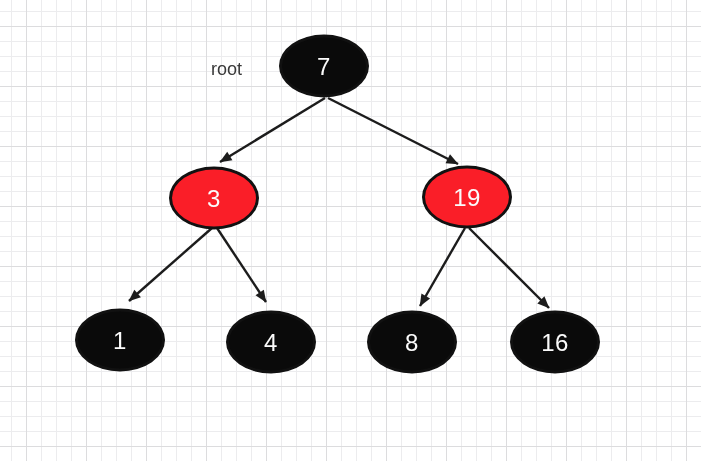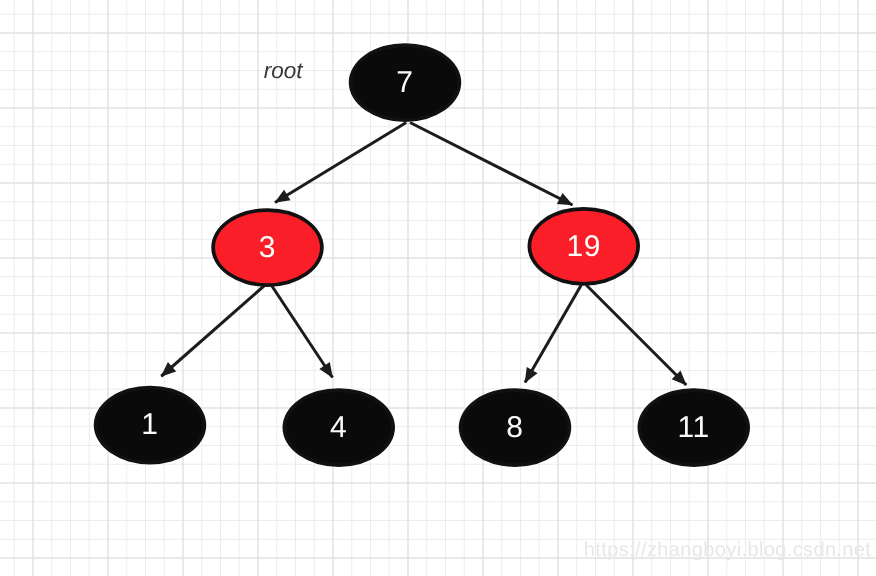--- a/index.html
+++ b/index.html
@@ -55,24 +55,23 @@
     font-weight: 400;
     letter-spacing: 0.5px;
     user-select: none;
   }
   .node.black { background: var(--black-node-fill); }
   .node.red   { background: var(--red-node-fill); }
 
   .root-label {
     position: absolute;
     left: 211px;
-    top: 46px;
+    top: 59px;
     font-size: 18px;
     color: var(--root-label-text);
-    font-style: italic;
   }
 
   .watermark {
     position: absolute;
     right: 4px;
     bottom: 11px;
     font-size: 16px;
     color: var(--watermark-text);
     letter-spacing: 0.3px;
     white-space: nowrap;
@@ -99,20 +98,19 @@
       </g>
   </svg>
 
   <div id="node-layer">
       <div class="node black" style="left: 324px; top: 66px;">7</div>
       <div class="node red" style="left: 214px; top: 198px;">3</div>
       <div class="node red" style="left: 467px; top: 197px;">19</div>
       <div class="node black" style="left: 120px; top: 340px;">1</div>
       <div class="node black" style="left: 271px; top: 342px;">4</div>
       <div class="node black" style="left: 412px; top: 342px;">8</div>
-      <div class="node black" style="left: 555px; top: 342px;">11</div>
+      <div class="node black" style="left: 555px; top: 342px;">16</div>
     </div>
 
   <div class="root-label">root</div>
 
-  <div class="watermark">https://zhangboyi.blog.csdn.net</div>
 
 </div>
 
 </body></html>

